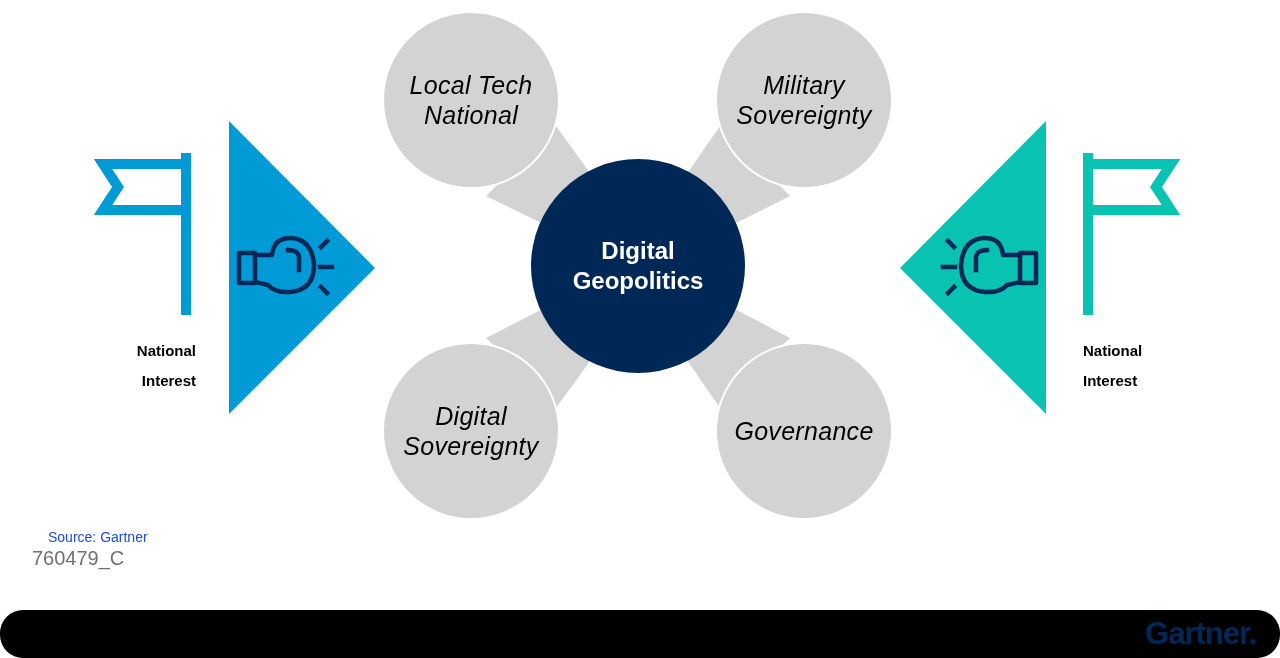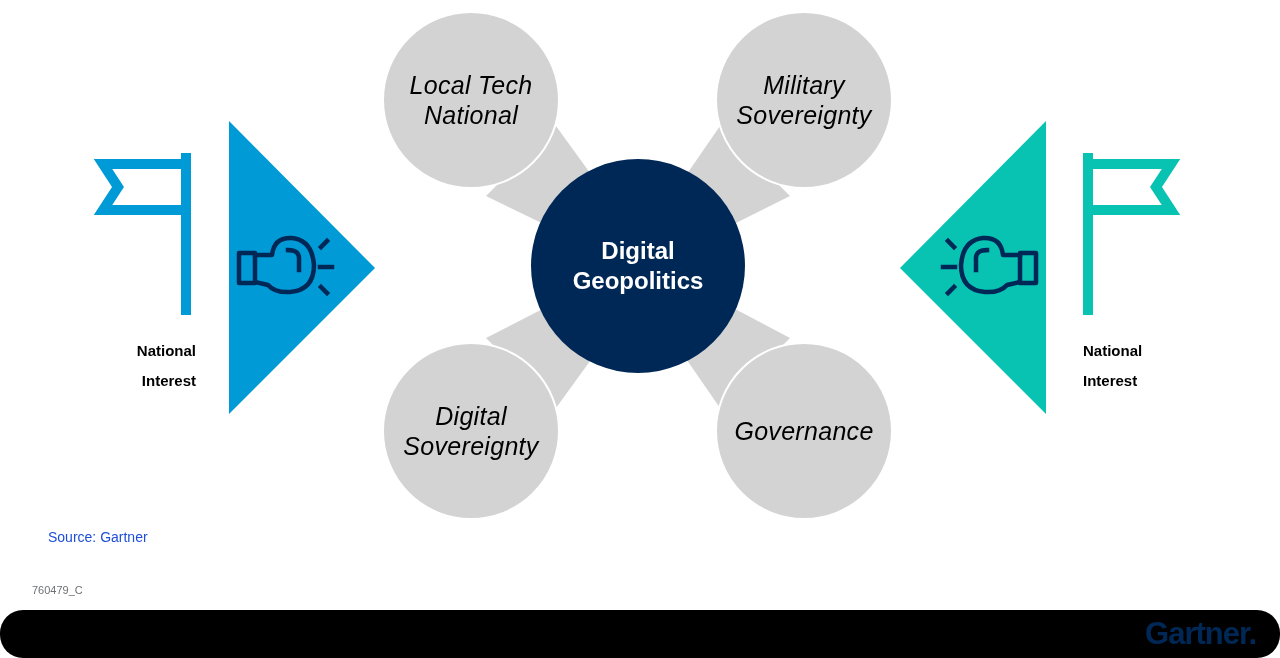--- a/index.html
+++ b/index.html
@@ -22,21 +22,21 @@
     }
     .ni-label {
       position: absolute; font-weight: bold; font-size: 15px; line-height: 30px; color: #000000;
     }
     .ni-left { left: 60px; top: 336px; width: 136px; text-align: right; }
     .ni-right { left: 1083px; top: 336px; width: 140px; text-align: left; }
     .source {
       position: absolute; left: 48px; top: 526px; color: #1d4ed8; font-size: 14px; line-height: 22px;
     }
     .docid {
-      position: absolute; left: 32px; top: 579px; color: #6e7173; font-size: 11px; line-height: 22px;
+      position: absolute; left: 32px; top: 547px; color: #6e7173; font-size: 20px; line-height: 22px;
     }
     .footer {
       position: absolute; left: 0; top: 610px; width: 1280px; height: 48px; background: #000000; border-radius: 23px;
     }
     .logo {
       position: absolute; right: 24px; top: 4px; color: #002856;
       font-weight: bold; font-size: 31px; letter-spacing: -1px; line-height: 40px;
     }
   </style>
 </head>

